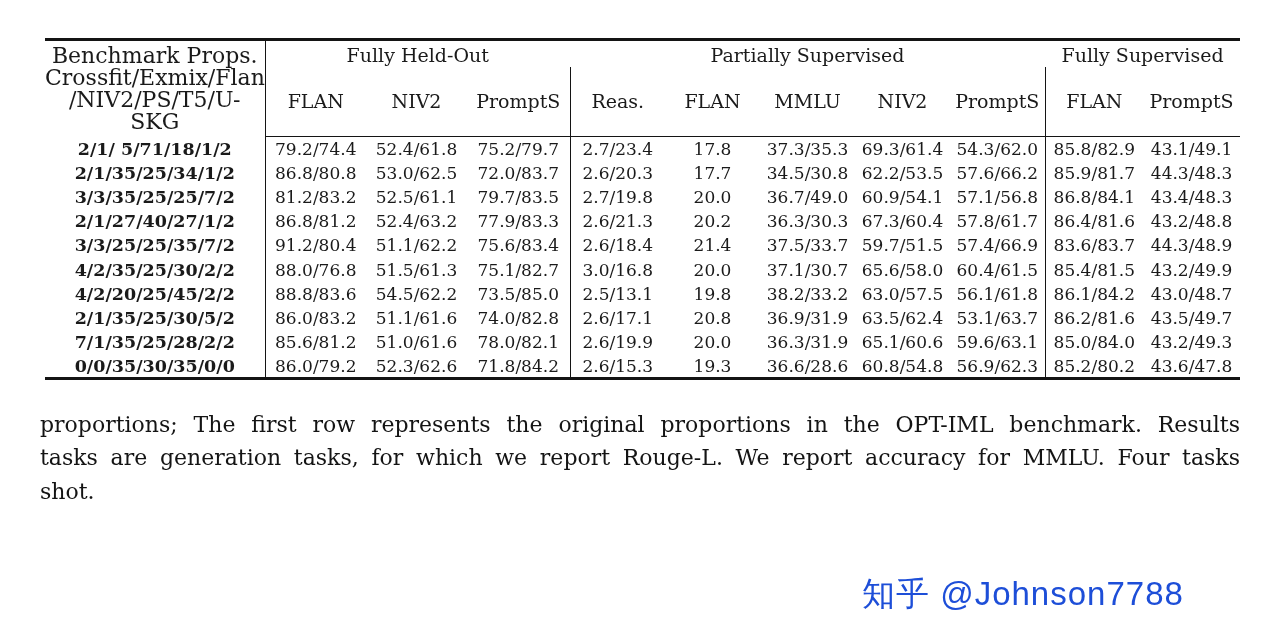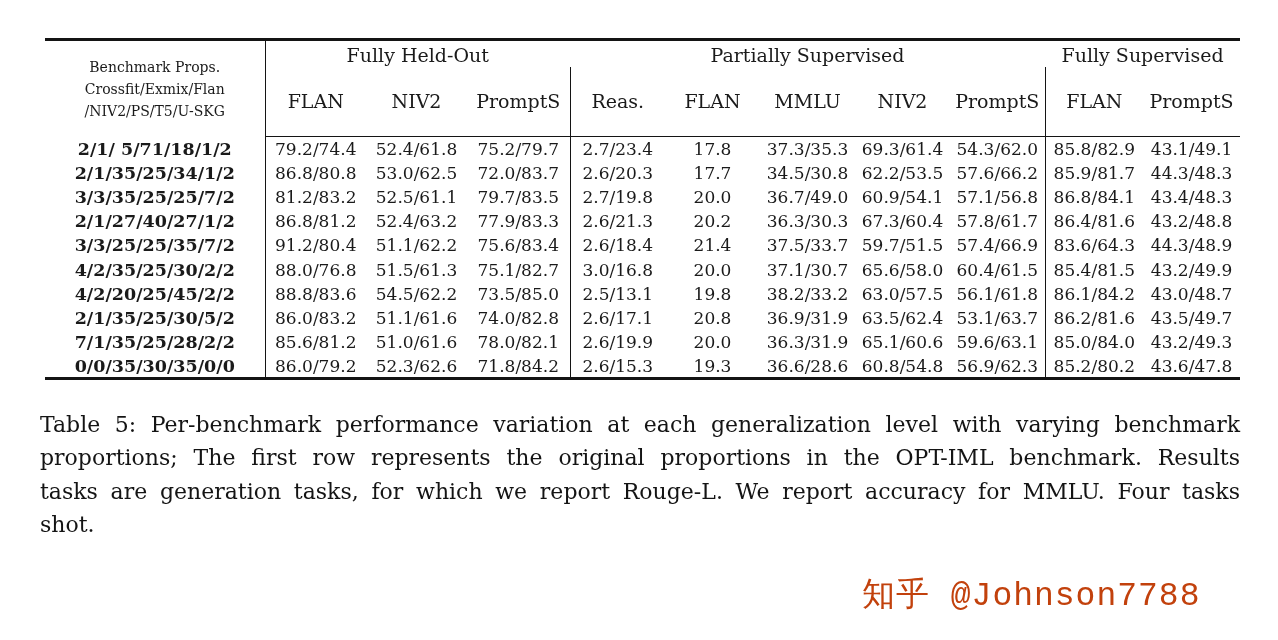--- a/index.html
+++ b/index.html
@@ -11,21 +11,21 @@
 
   
   table.results { position: absolute; left: 45px; top: 38px; width: 1195px;
                   border-collapse: collapse; table-layout: fixed;
                   border-top: 3px solid #141414; border-bottom: 3px solid #141414; }
 
   thead th { font-weight: normal; font-size: 19px; text-align: center; }
 
   th.group-title { vertical-align: top; padding-top: 3px; height: 27px; }
 
-  th.props-head { vertical-align: middle; font-size: 14px; line-height: 22px;
+  th.props-head { vertical-align: middle; font-size: 22px; line-height: 22px;
                   border-right: 1.2px solid #141414; }
 
   tr.col-head-row th { vertical-align: middle; height: 70px;
                        border-bottom: 1.6px solid #141414; }
   tr.col-head-row th.sep { border-left: 1.2px solid #141414; }
 
   tbody td { height: 24.2px; text-align: center; vertical-align: middle;
              font-size: 17px; white-space: nowrap; padding: 0; }
   tbody td.props { font-weight: bold; font-size: 17.5px;
                    border-right: 1.2px solid #141414; }
@@ -33,23 +33,23 @@
 
   
   .caption { position: absolute; left: 40px; top: 408px; width: 1200px;
              font-size: 22px; line-height: 33.4px; color: #141414;
              position: absolute; z-index: 2; }
   .cap-line { text-align: justify; text-align-last: justify; white-space: normal; }
   .cap-line.last { text-align-last: left; }
 
   
   .watermark { position: absolute; left: 862px; top: 572px; z-index: 1;
-               font-family: Liberation Mono, monospace;
+               font-family: Liberation Sans, sans-serif;
                font-size: 33px; letter-spacing: 1px; white-space: nowrap;
-               color: #c2410c; mix-blend-mode: multiply; }
+               color: #1d4ed8; mix-blend-mode: multiply; }
 </style>
 </head>
 <body>
 
 <div class="page">
 
   <table class="results">
     <colgroup>
       <col style="width:220px">
       <col style="width:101px">
@@ -143,21 +143,21 @@
         <tr>
           <td class="props">3/3/25/25/35/7/2</td>
           <td>91.2/80.4</td>
           <td>51.1/62.2</td>
           <td>75.6/83.4</td>
           <td class="sep">2.6/18.4</td>
           <td>21.4</td>
           <td>37.5/33.7</td>
           <td>59.7/51.5</td>
           <td>57.4/66.9</td>
-          <td class="sep">83.6/64.3</td>
+          <td class="sep">83.6/83.7</td>
           <td>44.3/48.9</td>
         </tr>
         <tr>
           <td class="props">4/2/35/25/30/2/2</td>
           <td>88.0/76.8</td>
           <td>51.5/61.3</td>
           <td>75.1/82.7</td>
           <td class="sep">3.0/16.8</td>
           <td>20.0</td>
           <td>37.1/30.7</td>
@@ -217,19 +217,18 @@
           <td>56.9/62.3</td>
           <td class="sep">85.2/80.2</td>
           <td>43.6/47.8</td>
         </tr>
       </tbody>
   </table>
 
   <div class="watermark">知乎 @Johnson7788</div>
 
   <div class="caption">
-    <div class="cap-line">Table 5: Per-benchmark performance variation at each generalization level with varying benchmark</div>
     <div class="cap-line">proportions; The first row represents the original proportions in the OPT-IML benchmark. Results</div>
     <div class="cap-line">tasks are generation tasks, for which we report Rouge-L. We report accuracy for MMLU. Four tasks</div>
     <div class="cap-line last">shot.</div>
   </div>
 
 </div>
 
 </body></html>

